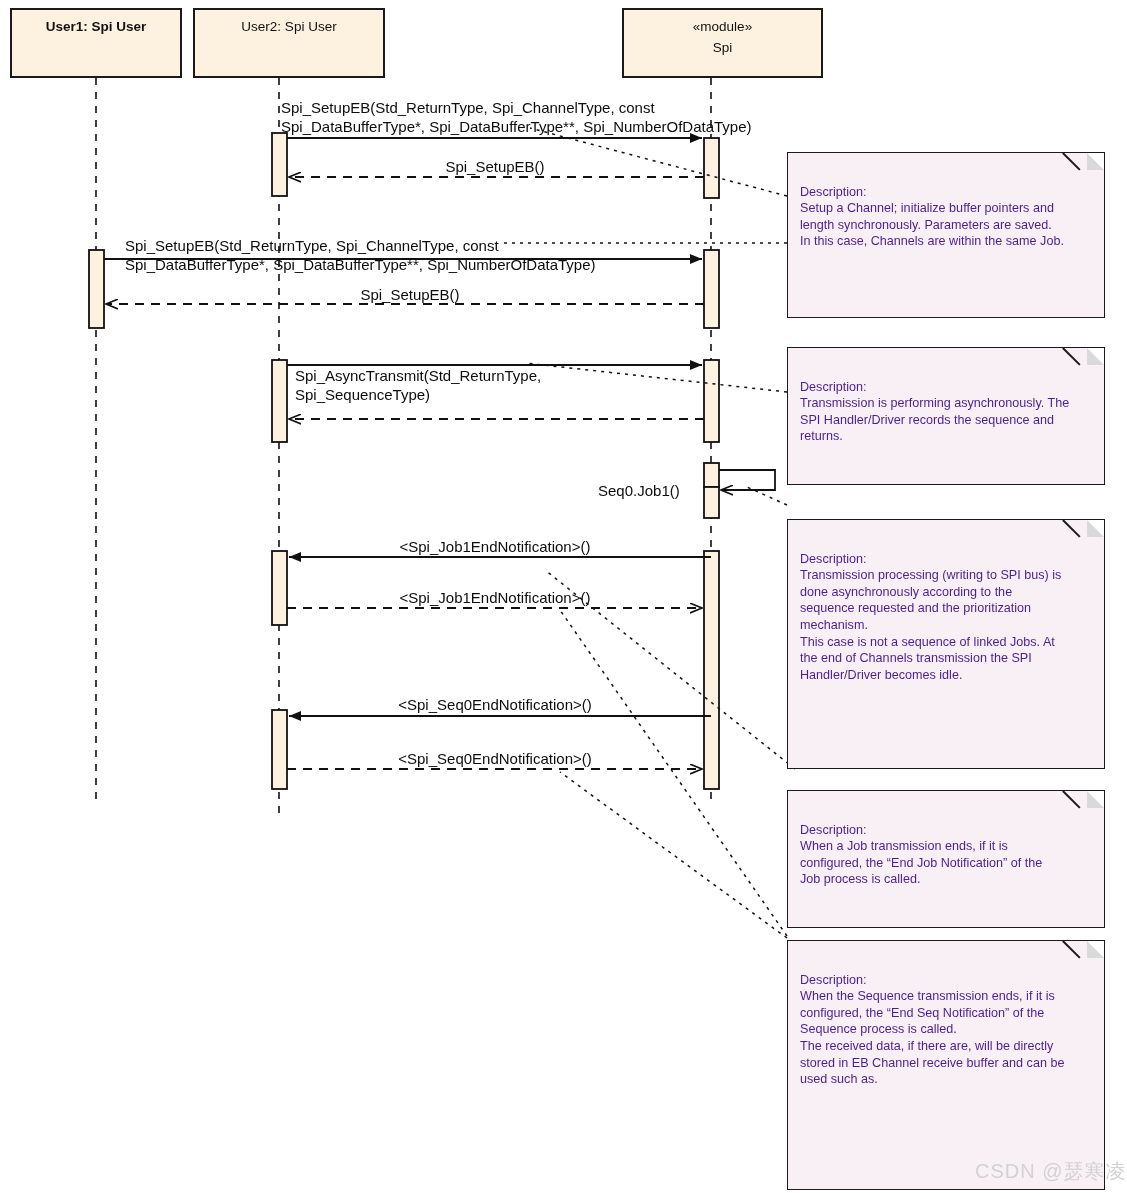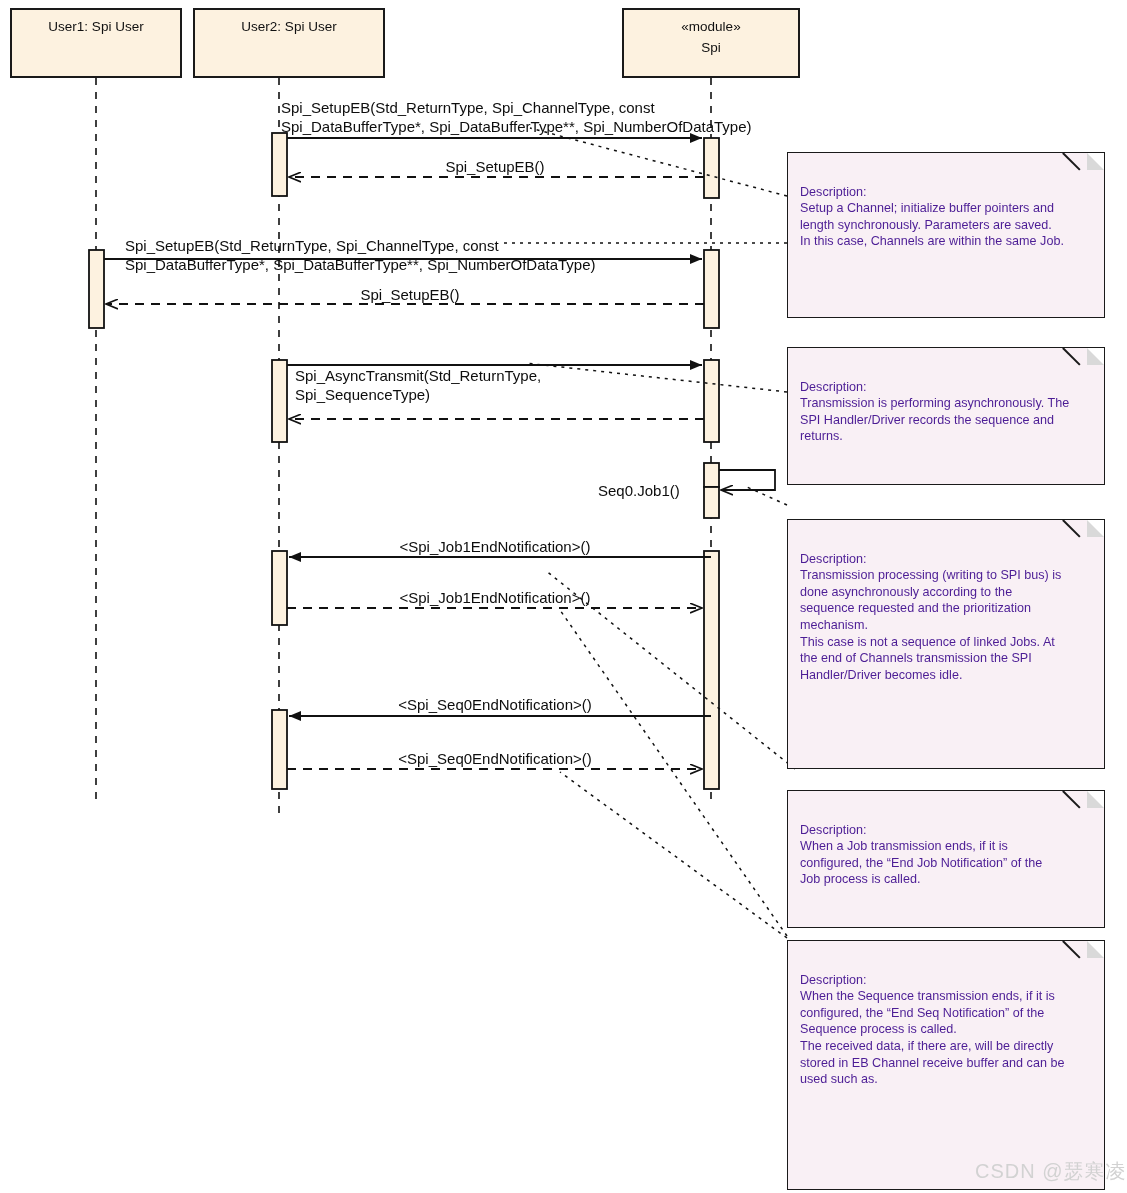--- a/index.html
+++ b/index.html
@@ -145,29 +145,29 @@
       <line x1="787" y1="196" x2="530" y2="128"></line>
       <line x1="787" y1="243" x2="500" y2="243"></line>
       <line x1="787" y1="392" x2="525" y2="363"></line>
       <line x1="787" y1="505" x2="747" y2="487"></line>
       <line x1="795" y1="769" x2="545" y2="570"></line>
       <line x1="787" y1="936" x2="560" y2="610"></line>
       <line x1="787" y1="938" x2="560" y2="772"></line>
     </g>
   </svg>
 
-  <div class="lifeline-header" style="left:10px; top:8px; width:172px; height:70px;">
+  <div class="lifeline-header" style="left:10px; top:8px; width:172px; height:70px;font-weight:bold;">
     <span>User1: Spi User</span>
   </div>
 
   <div class="lifeline-header" style="left:193px; top:8px; width:192px; height:70px;">
     <span>User2: Spi User</span>
   </div>
 
-  <div class="lifeline-header" style="left:622px; top:8px; width:178px; height:70px;">
+  <div class="lifeline-header" style="left:622px; top:8px; width:201px; height:70px;">
     <span class="stereo">«module»</span>
     <span>Spi</span>
   </div>
 
   <div class="msg-label" style="left:281px; top:98px; width:500px;">Spi_SetupEB(Std_ReturnType, Spi_ChannelType, const
 Spi_DataBufferType*, Spi_DataBufferType**, Spi_NumberOfDataType)</div>
 
   <div class="msg-label center" style="left:300px; top:157px; width:390px;">Spi_SetupEB()</div>
 
   <div class="msg-label" style="left:125px; top:236px; width:510px;">Spi_SetupEB(Std_ReturnType, Spi_ChannelType, const

